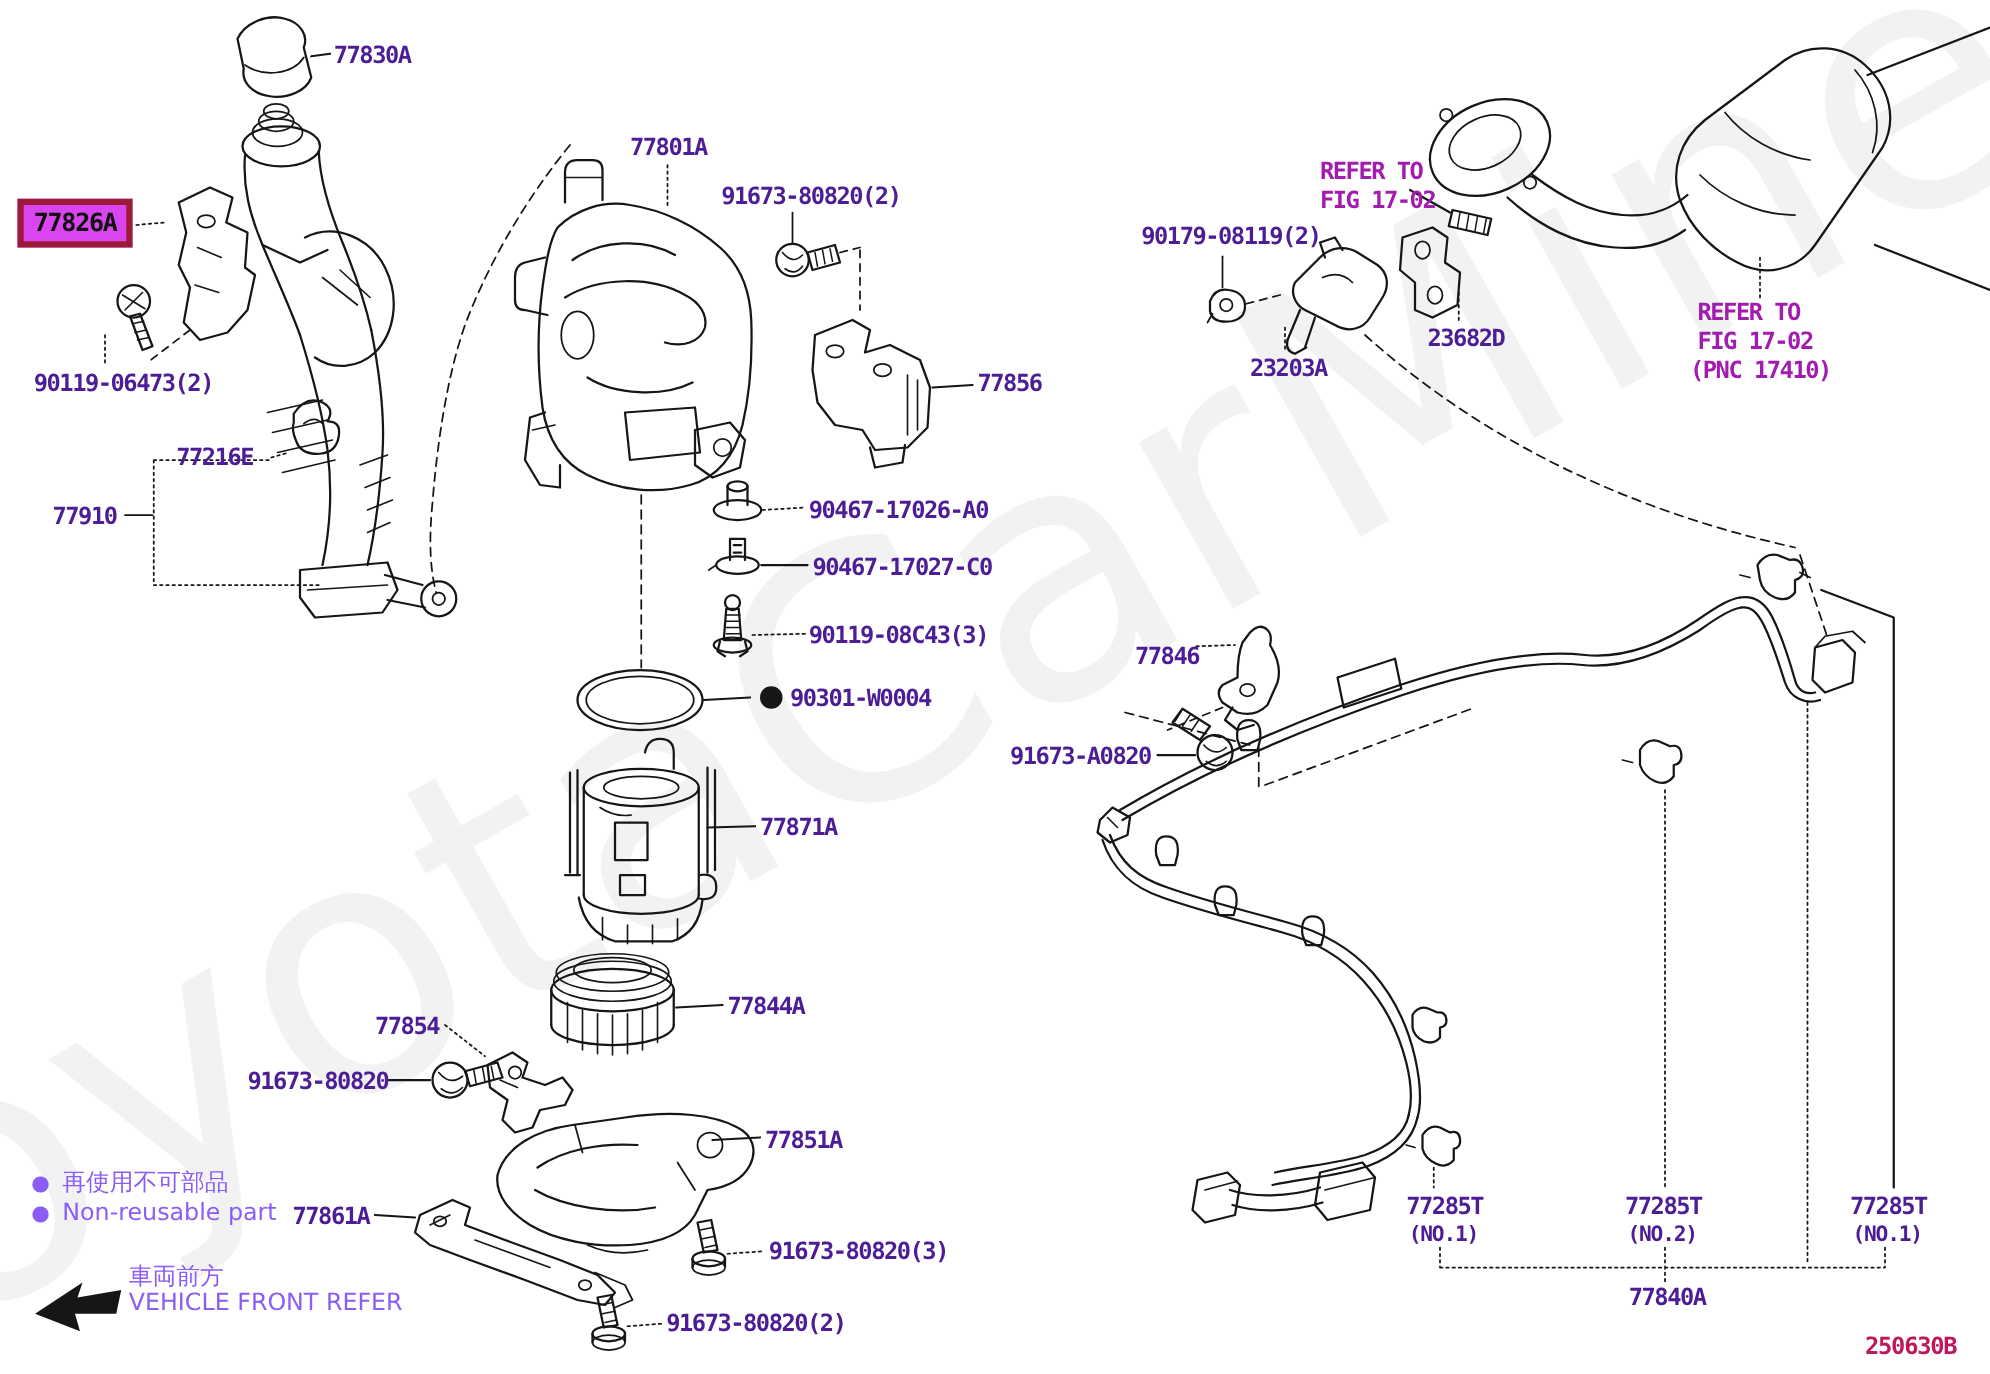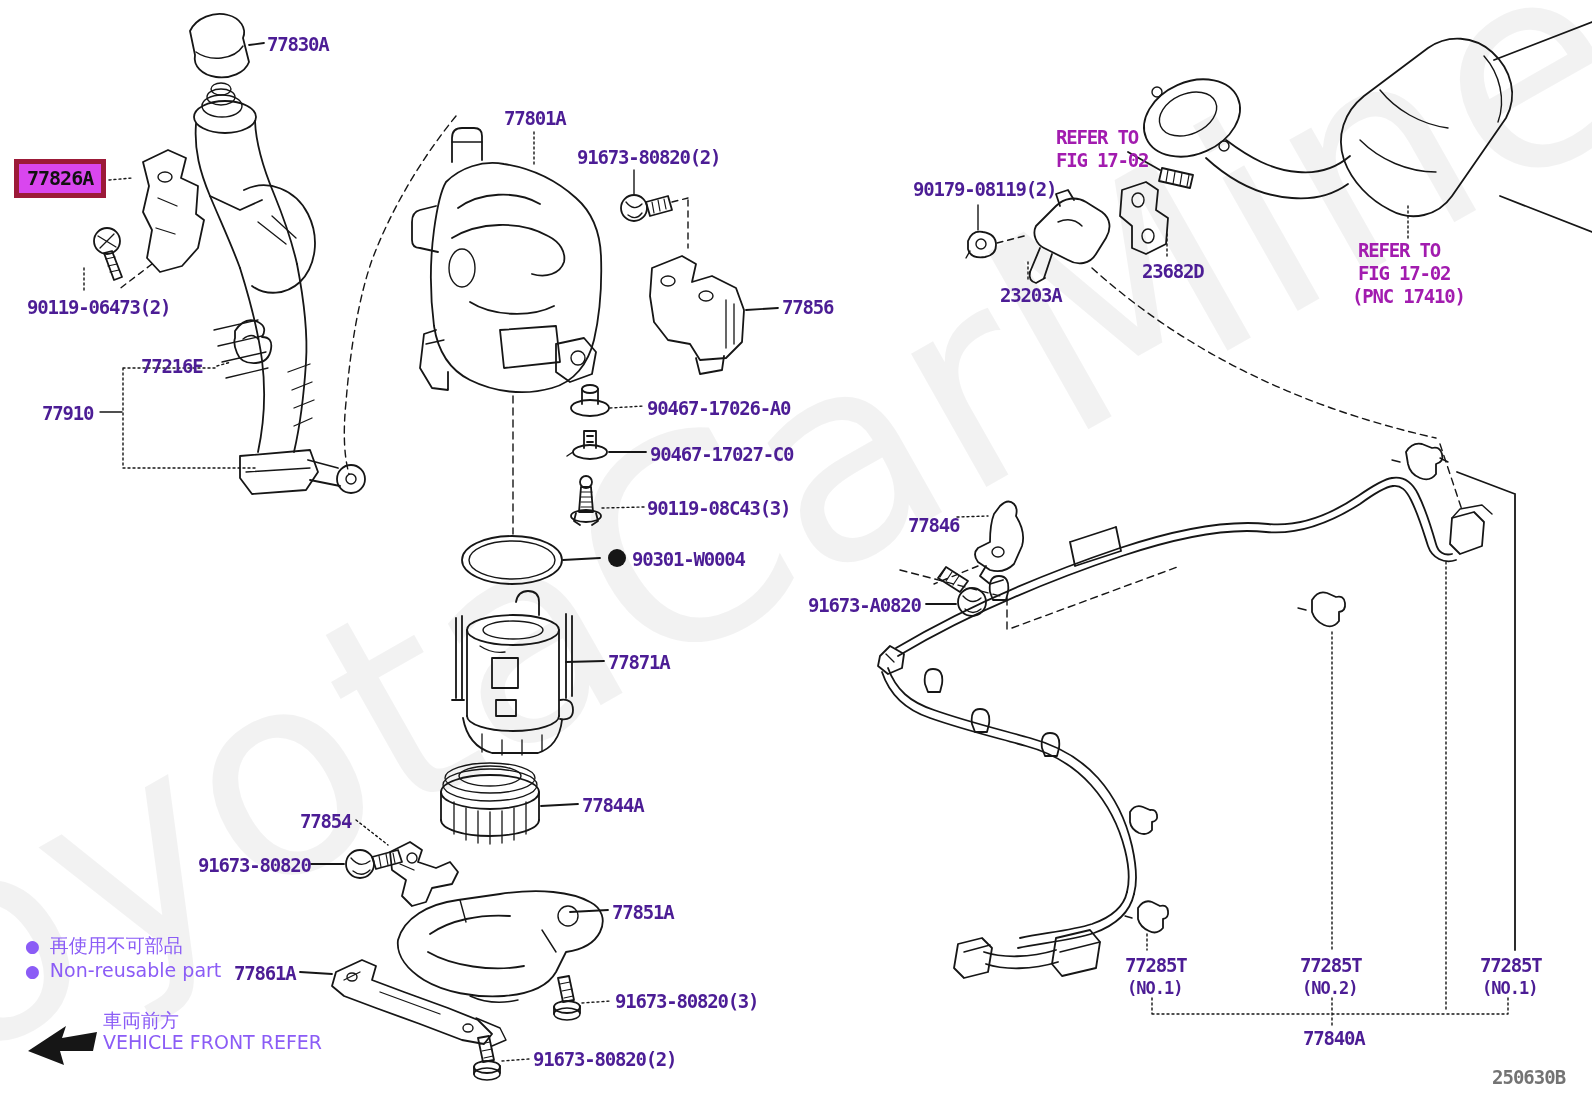--- a/index.html
+++ b/index.html
@@ -11,21 +11,21 @@
   .lbl.small{font-size:17px;letter-spacing:-1px;text-align:center;}
   .hlbox{position:absolute;border:5px solid #9c1a38;padding:2px 8px 3px 8px;background:#d946ef;}
   .hlbox .lbl-in{font-family:"DejaVu Sans Mono",monospace;font-weight:bold;font-size:20px;
        letter-spacing:-1px;color:#111;white-space:nowrap;}
   .note{position:absolute;font-family:"DejaVu Sans Mono",monospace;font-weight:bold;
        font-size:19px;letter-spacing:-1.2px;color:#a21caf;white-space:nowrap;line-height:23px;}
   .legend-row{position:absolute;font-family:"DejaVu Sans",sans-serif;font-size:19px;color:#8b5cf6;
        white-space:nowrap;}
   .legend-row .dot{font-size:17px;margin-right:10px;}
   .figcode{position:absolute;font-family:"DejaVu Sans Mono",monospace;font-weight:bold;
-       font-size:19px;letter-spacing:-1px;color:#737373;}
+       font-size:19px;letter-spacing:-1px;color:#be185d;}
 </style>
 </head>
 <body>
 
 <div id="stage">
 
 <svg id="art" width="1592" height="1099" viewBox="0 0 1592 1099" fill="none" stroke="#161616" stroke-width="1.8" stroke-linecap="round" stroke-linejoin="round">
 
   <g stroke="none" fill="rgba(0,0,0,0.05)" font-family="DejaVu Sans, sans-serif" font-size="280">
     <text x="-150" y="1130" transform="rotate(-29.5 -150 1130)">ToyotaCarMine.ru</text>

